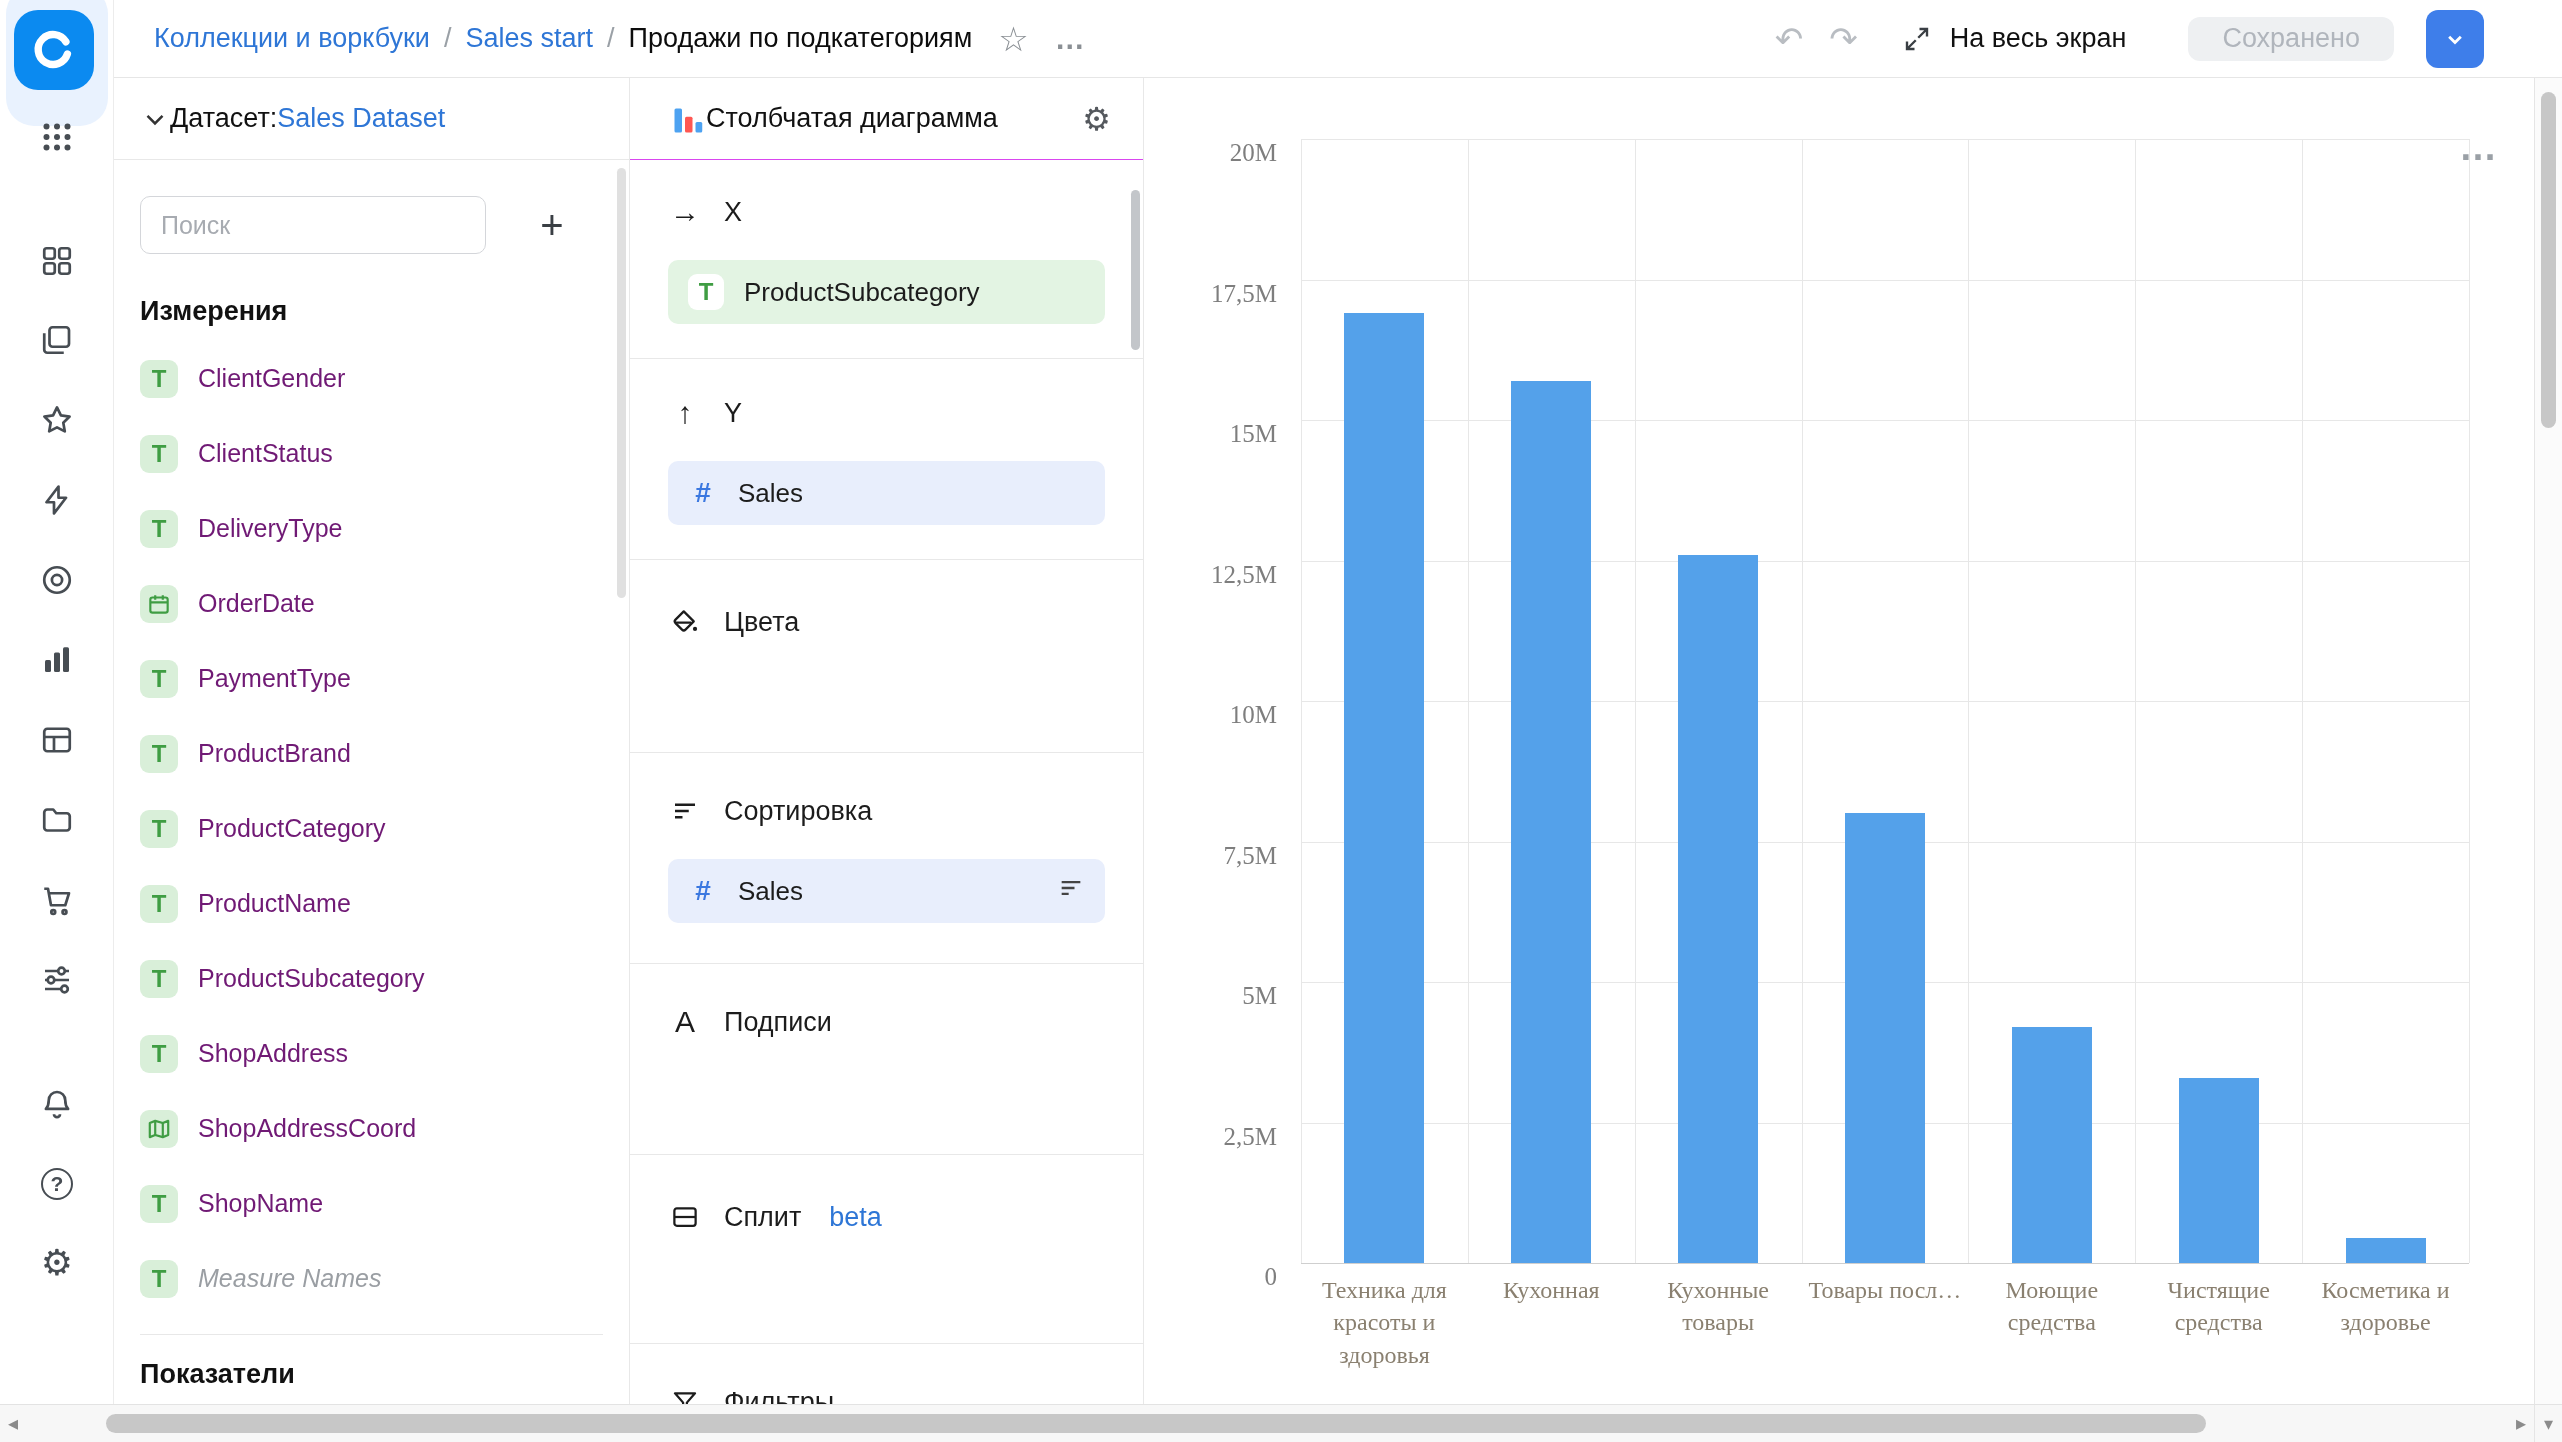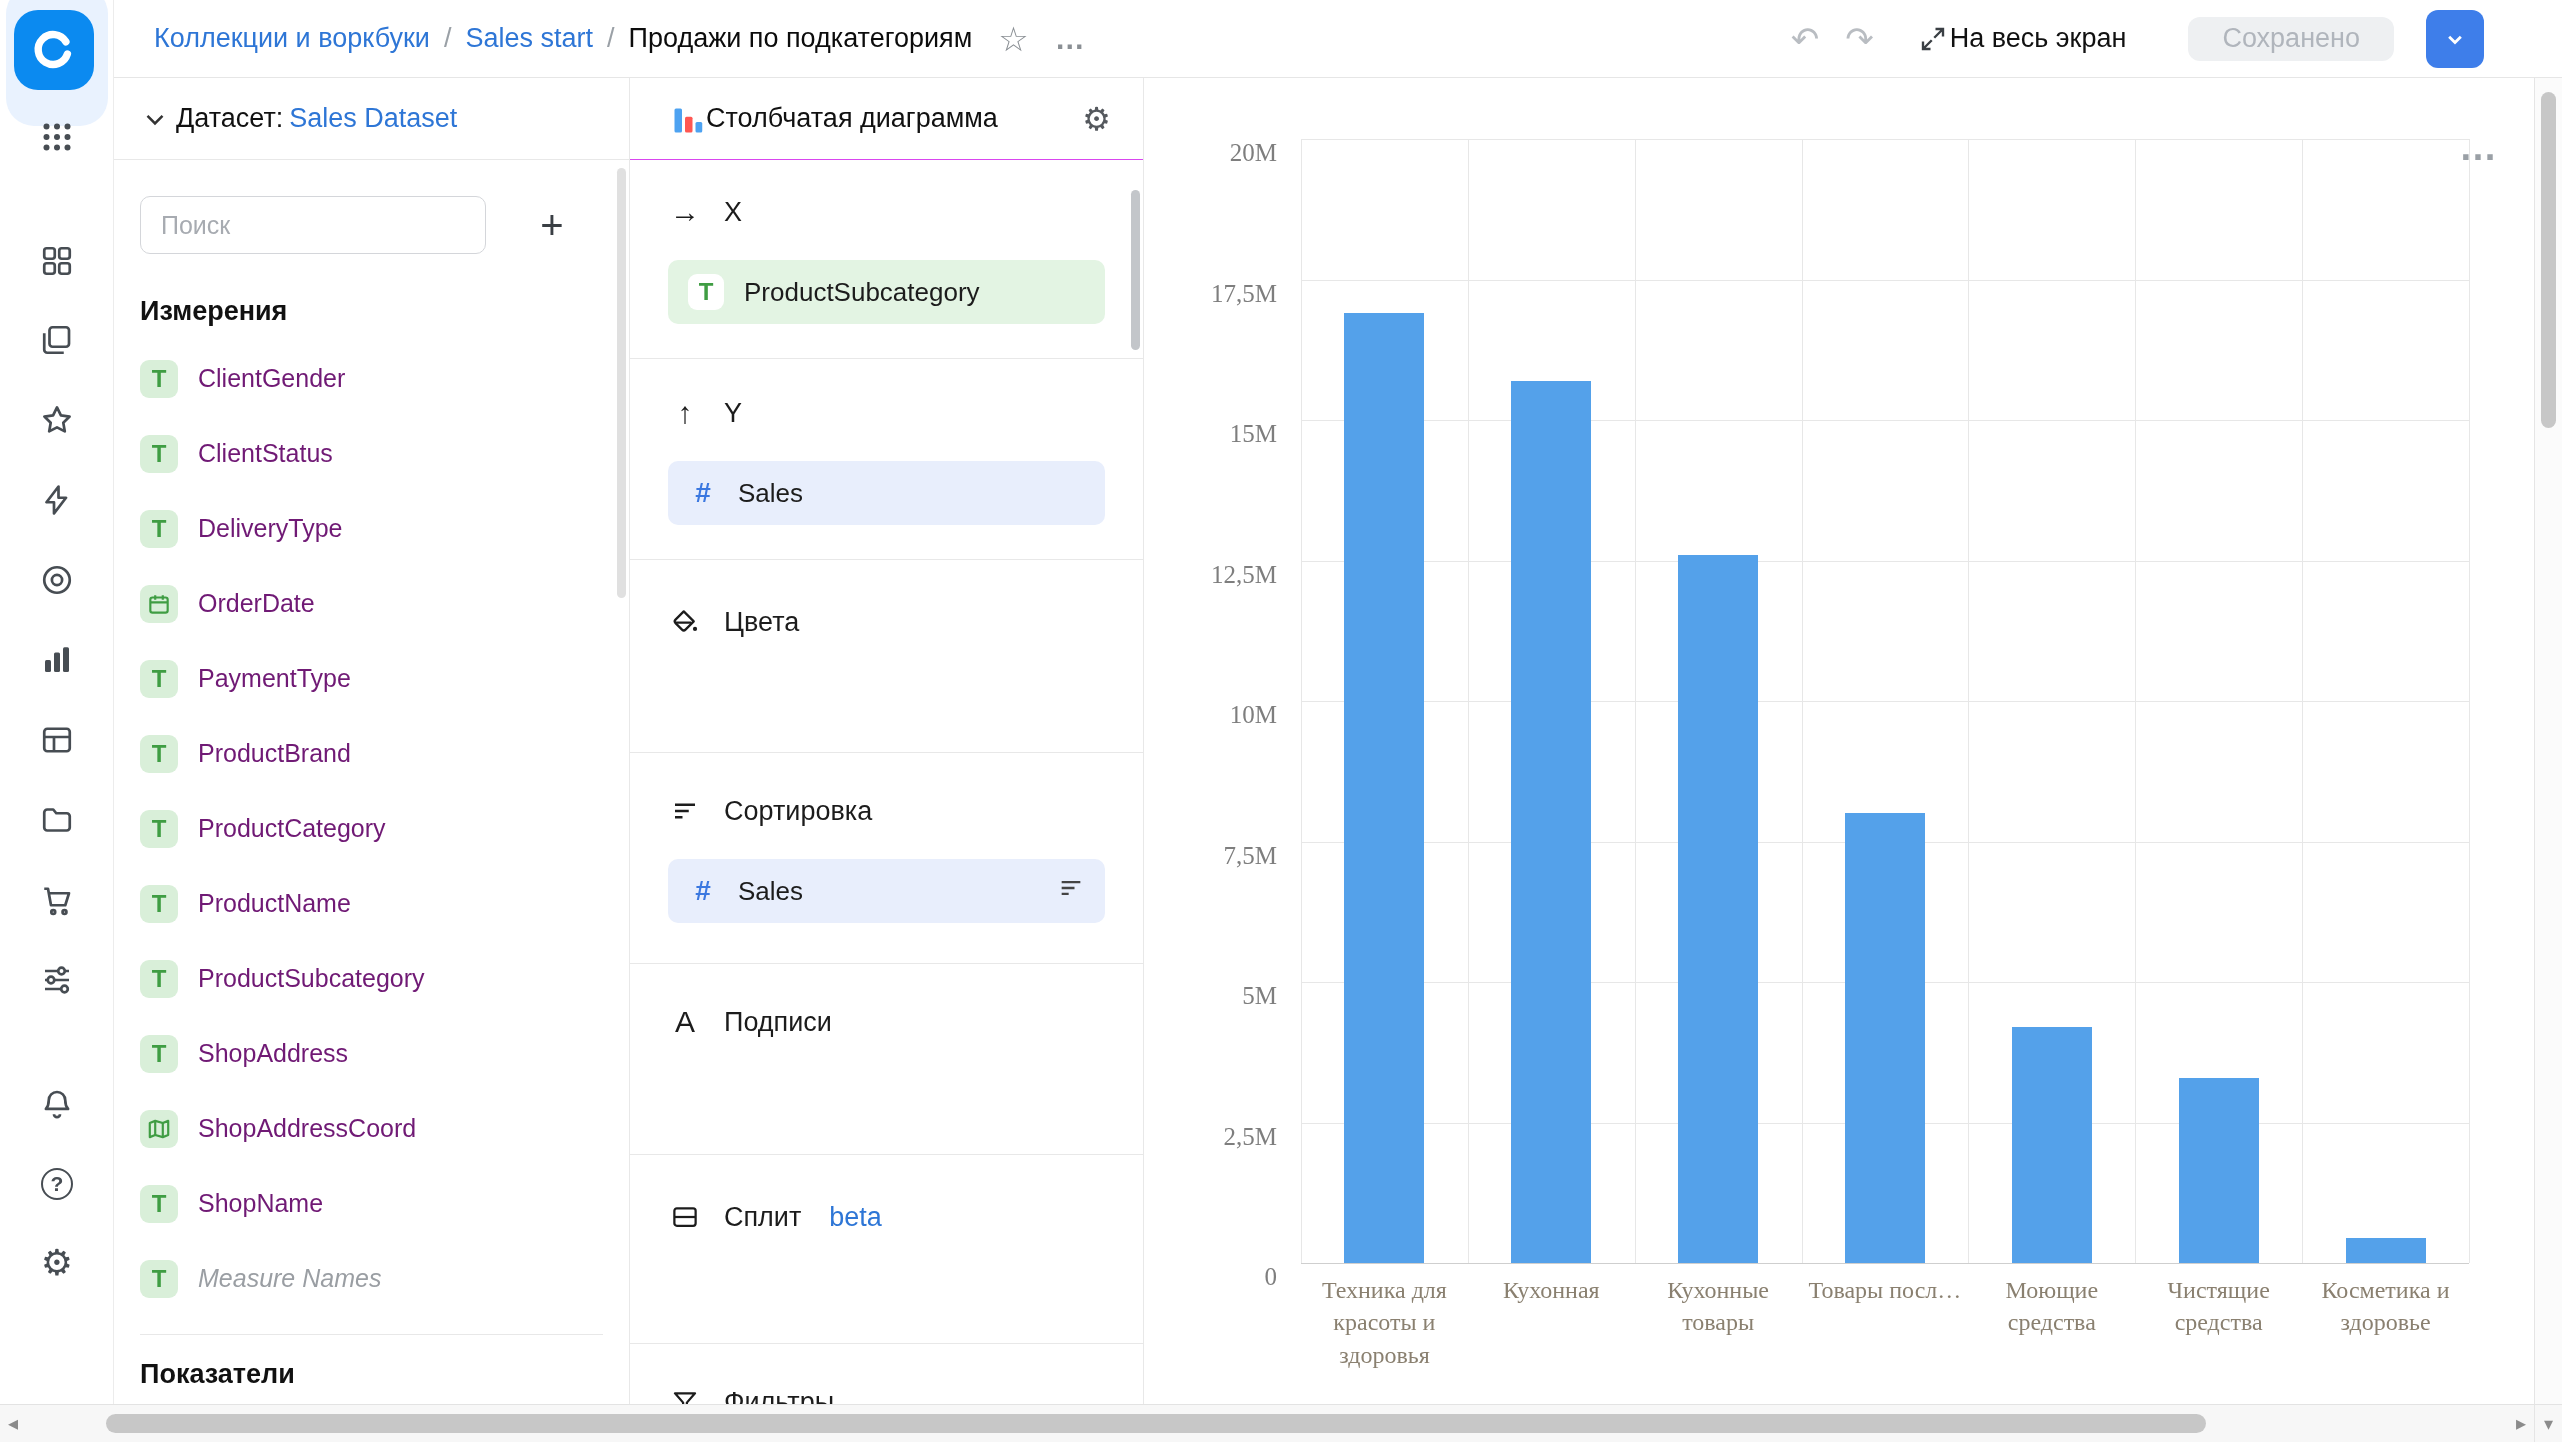--- a/index.html
+++ b/index.html
@@ -19,30 +19,30 @@
 
   
   #topbar { position:absolute; left:114px; top:0; width:2448px; height:78px; background:#fff; border-bottom:1px solid #e6e6e6; display:flex; align-items:center; padding:0 78px 0 40px; z-index:20; }
   #breadcrumb { display:flex; align-items:center; gap:14px; font-size:27px; white-space:nowrap; }
   .crumb-link { color:#2e76d6; cursor:pointer; }
   .crumb-sep { color:#9aa0a6; }
   .crumb-title { color:#0c0c0c; font-weight:500; }
   .tb-icon { color:#8a8f94; font-size:30px; margin-left:26px; cursor:pointer; line-height:1; }
   #tb-right { margin-left:auto; display:flex; align-items:center; gap:26px; }
   .histbtn { color:#b9bdc2; font-size:34px; cursor:pointer; line-height:1; }
-  #fullscreen { display:flex; align-items:center; gap:2px; cursor:pointer; margin-left:18px; }
+  #fullscreen { display:flex; align-items:center; gap:18px; cursor:pointer; margin-left:18px; }
   #fullscreen svg { width:30px; height:30px; stroke:#3a3f44; }
   #fullscreen span { font-size:27px; color:#111; }
   #saved-btn { margin-left:36px; height:44px; padding:0 34px; border-radius:12px; background:#eef0f2; color:#b0b5bc; font-size:27px; border:none; display:flex; align-items:center; }
   #save-dd { width:58px; height:58px; border-radius:12px; background:#3e7eea; display:flex; align-items:center; justify-content:center; cursor:pointer; margin-left:6px; }
   #save-dd svg { width:28px; height:28px; stroke:#fff; }
 
   
   #dataset-panel { position:absolute; left:114px; top:78px; width:516px; height:1326px; background:#fff; border-right:1px solid #e8e8e8; overflow:hidden; }
-  #ds-header { height:82px; border-bottom:1px solid #e8e8e8; display:flex; align-items:center; padding:0 26px; gap:6px; }
+  #ds-header { height:82px; border-bottom:1px solid #e8e8e8; display:flex; align-items:center; padding:0 26px; gap:0; }
   #ds-header svg { width:30px; height:30px; stroke:#333; flex:0 0 auto; }
   #ds-label { font-size:27px; color:#111; }
   #ds-name { font-size:27px; color:#2e76d6; cursor:pointer; }
   #search-row { display:flex; align-items:center; padding:36px 26px 0 26px; gap:40px; }
   #search-input { width:346px; height:58px; border:1px solid #d4d6da; border-radius:10px; font-size:25px; padding:0 20px; color:#333; outline:none; font-family:inherit; }
   #search-input::placeholder { color:#a7abb1; }
   #add-field-btn { width:52px; height:52px; border:none; background:transparent; font-size:40px; color:#3a3f44; cursor:pointer; line-height:1; font-weight:300; }
   .ds-section-title { font-size:27px; font-weight:bold; color:#111; padding:42px 26px 6px 26px; }
   #dims-list { padding-top:8px; }
   .dim-row { height:75px; display:flex; align-items:center; gap:20px; padding:0 26px; cursor:grab; }

